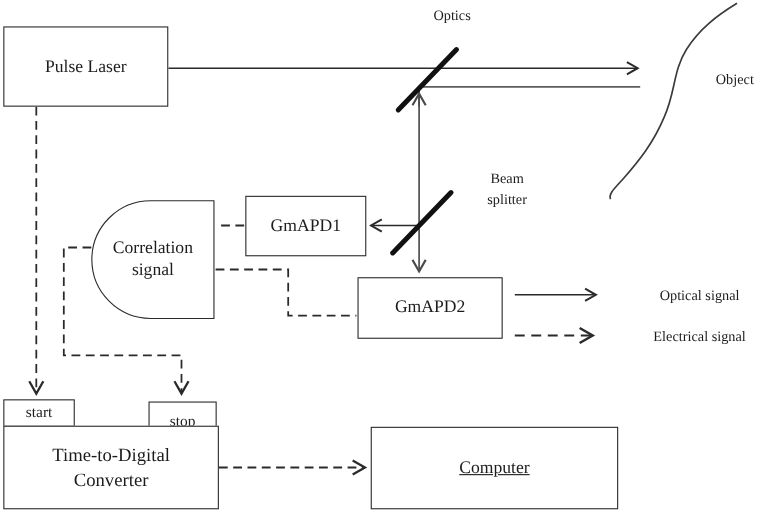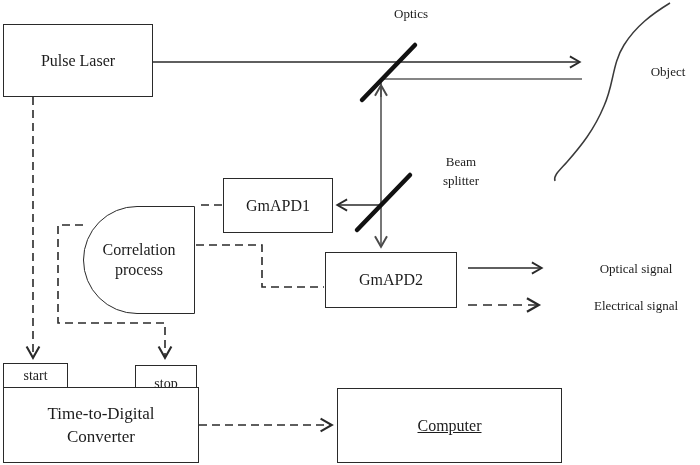--- a/index.html
+++ b/index.html
@@ -87,23 +87,23 @@
     <path d="M199,425 L331,425" fill="none" stroke="#2a2a2a" stroke-width="1.6" stroke-dasharray="8 5" marker-end="url(#vdark)"></path>
 
     <path d="M468,268 L541,268" fill="none" stroke="#2a2a2a" stroke-width="1.4" marker-end="url(#vdark)"></path>
     <path d="M468,305 L538,305" fill="none" stroke="#2a2a2a" stroke-width="1.7" stroke-dasharray="9 6" marker-end="url(#vdark)"></path>
   </svg>
 
   <div class="node" style="left:3px; top:24px; width:150px; height:73px;">
     <span>Pulse Laser</span>
   </div>
 
-  <div class="node" id="correlation-shape" style="left:83px; top:182px; width:112px; height:108px;margin-top:24px;">
+  <div class="node" id="correlation-shape" style="left:83px; top:182px; width:112px; height:108px;">
     <span>Correlation</span>
-    <span>process</span>
+    <span>signal</span>
   </div>
 
   <div class="node" style="left:223px; top:178px; width:110px; height:55px;">
     <span>GmAPD1</span>
   </div>
 
   <div class="node" style="left:325px; top:252px; width:132px; height:56px;">
     <span>GmAPD2</span>
   </div>
 

